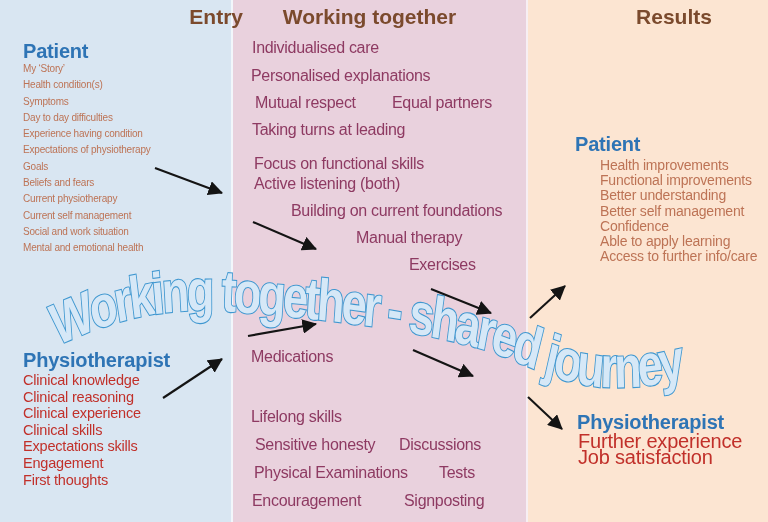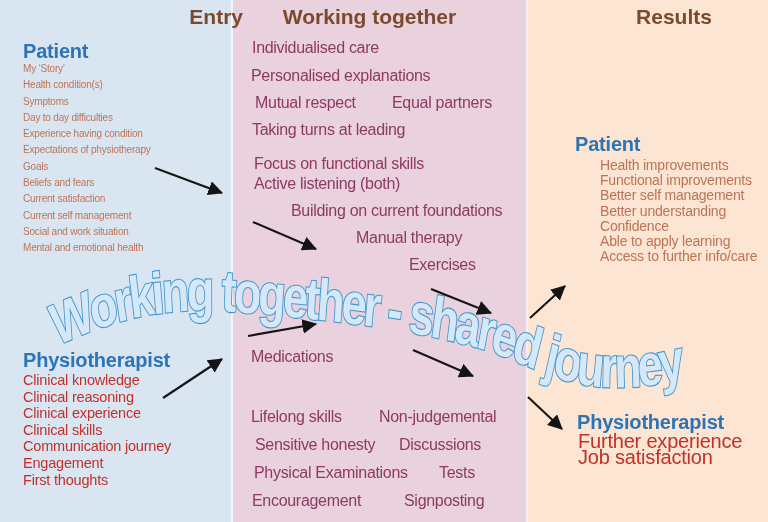--- a/index.html
+++ b/index.html
@@ -67,62 +67,61 @@
   <div class="sec-heading" style="left:23px;top:40px">Patient</div>
   <ul class="list entry-patient-list patient-color">
       <li>My ‘Story’</li>
       <li>Health condition(s)</li>
       <li>Symptoms</li>
       <li>Day to day difficulties</li>
       <li>Experience having condition</li>
       <li>Expectations of physiotherapy</li>
       <li>Goals</li>
       <li>Beliefs and fears</li>
-      <li>Current satisfaction</li>
+      <li>Current physiotherapy</li>
       <li>Current self management</li>
       <li>Social and work situation</li>
       <li>Mental and emotional health</li>
     </ul>
   <div class="sec-heading" style="left:23px;top:349px">Physiotherapist</div>
   <ul class="list entry-physio-list physio-color">
       <li>Clinical knowledge</li>
       <li>Clinical reasoning</li>
       <li>Clinical experience</li>
       <li>Clinical skills</li>
-      <li>Communication journey</li>
+      <li>Expectations skills</li>
       <li>Engagement</li>
       <li>First thoughts</li>
     </ul>
 
   <span class="witem" style="left:252px;top:38px">Individualised care</span>
   <span class="witem" style="left:251px;top:66px">Personalised explanations</span>
   <span class="witem" style="left:255px;top:93px">Mutual respect</span>
   <span class="witem" style="left:392px;top:93px">Equal partners</span>
   <span class="witem" style="left:252px;top:120px">Taking turns at leading</span>
   <span class="witem" style="left:254px;top:154px">Focus on functional skills</span>
   <span class="witem" style="left:254px;top:174px">Active listening (both)</span>
   <span class="witem" style="left:291px;top:201px">Building on current foundations</span>
   <span class="witem" style="left:356px;top:228px">Manual therapy</span>
   <span class="witem" style="left:409px;top:255px">Exercises</span>
   <span class="witem" style="left:251px;top:347px">Medications</span>
   <span class="witem" style="left:251px;top:407px">Lifelong skills</span>
-  <span class="witem" style="left:379px;top:407px">Non-judgemental</span>
   <span class="witem" style="left:255px;top:435px">Sensitive honesty</span>
   <span class="witem" style="left:399px;top:435px">Discussions</span>
   <span class="witem" style="left:254px;top:463px">Physical Examinations</span>
   <span class="witem" style="left:439px;top:463px">Tests</span>
   <span class="witem" style="left:252px;top:491px">Encouragement</span>
   <span class="witem" style="left:404px;top:491px">Signposting</span>
 
   <div class="sec-heading" style="left:575px;top:133px">Patient</div>
   <ul class="list results-patient-list patient-color">
       <li>Health improvements</li>
       <li>Functional improvements</li>
+      <li>Better understanding</li>
       <li>Better self management</li>
-      <li>Better understanding</li>
       <li>Confidence</li>
       <li>Able to apply learning</li>
       <li>Access to further info/care</li>
     </ul>
   <div class="sec-heading" style="left:577px;top:411px">Physiotherapist</div>
   <ul class="list results-physio-list physio-color">
       <li>Further experience</li>
       <li>Job satisfaction</li>
     </ul>
 

